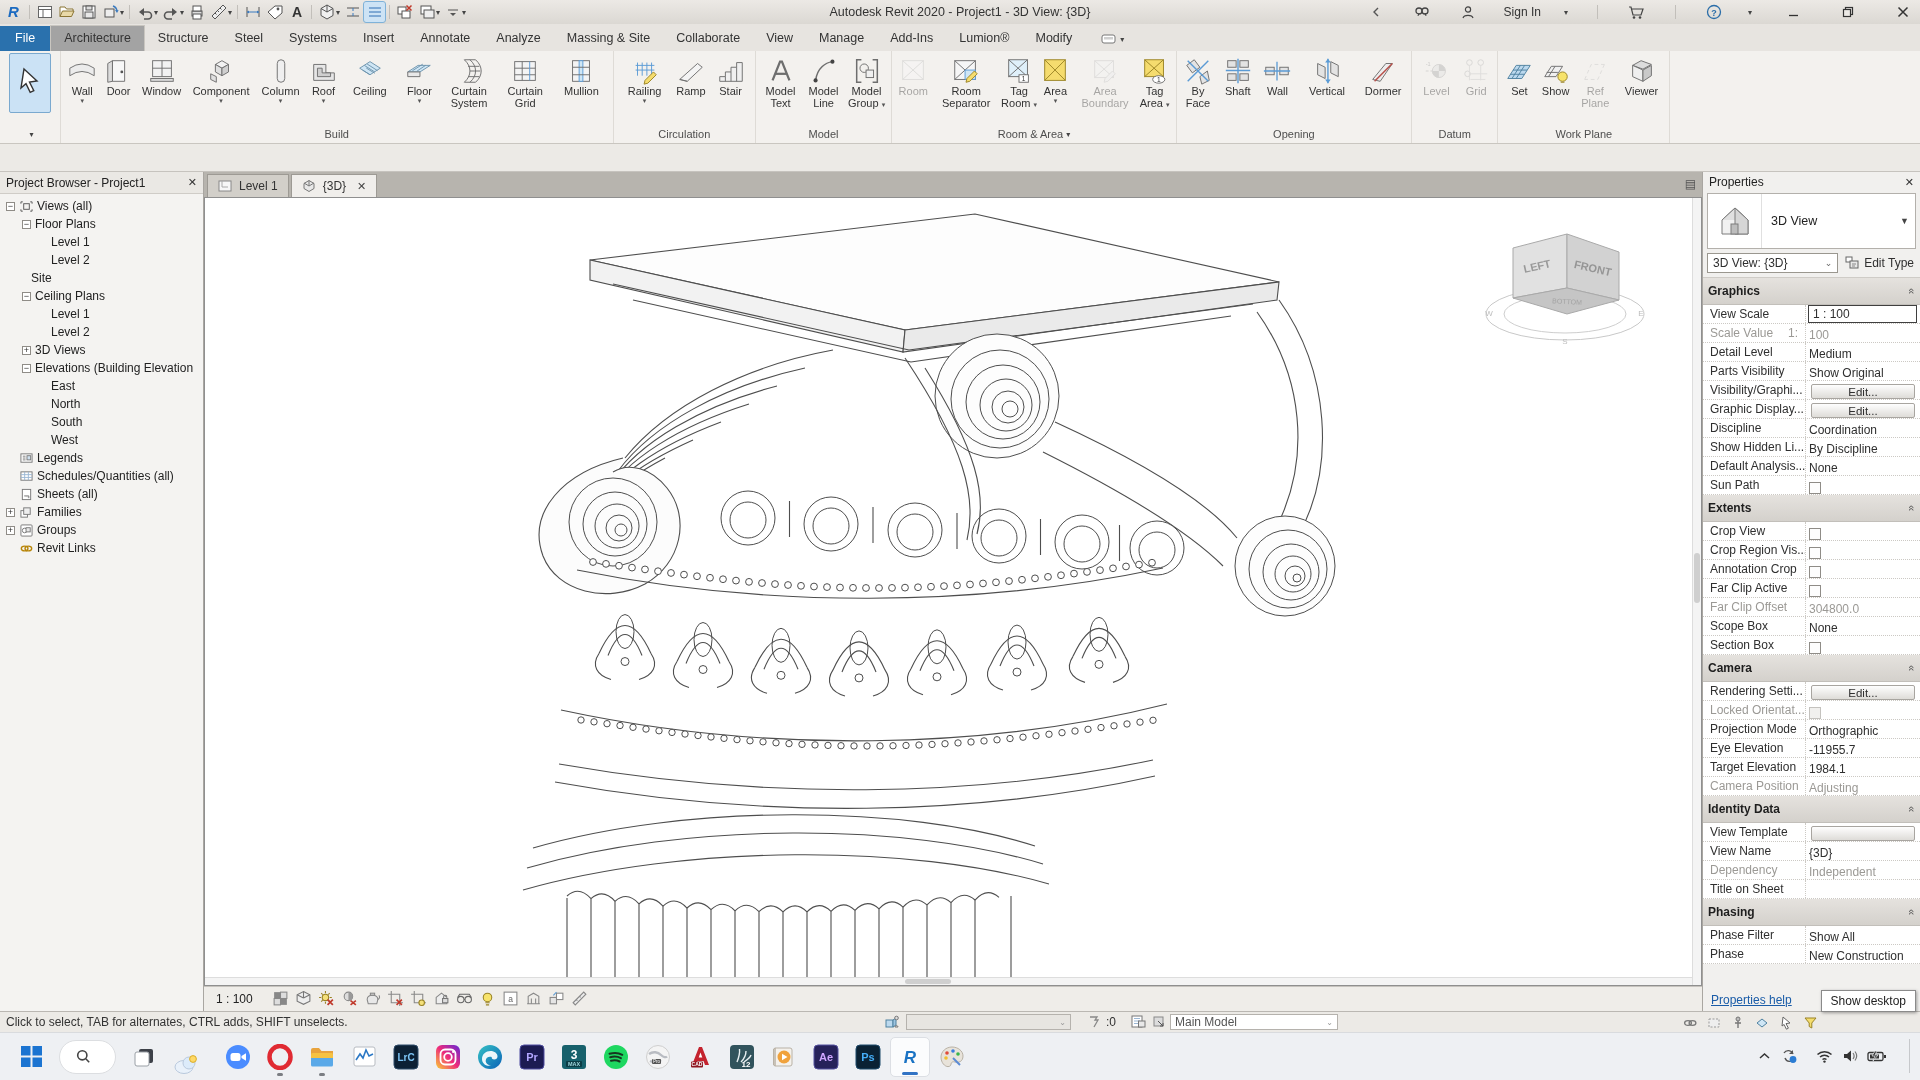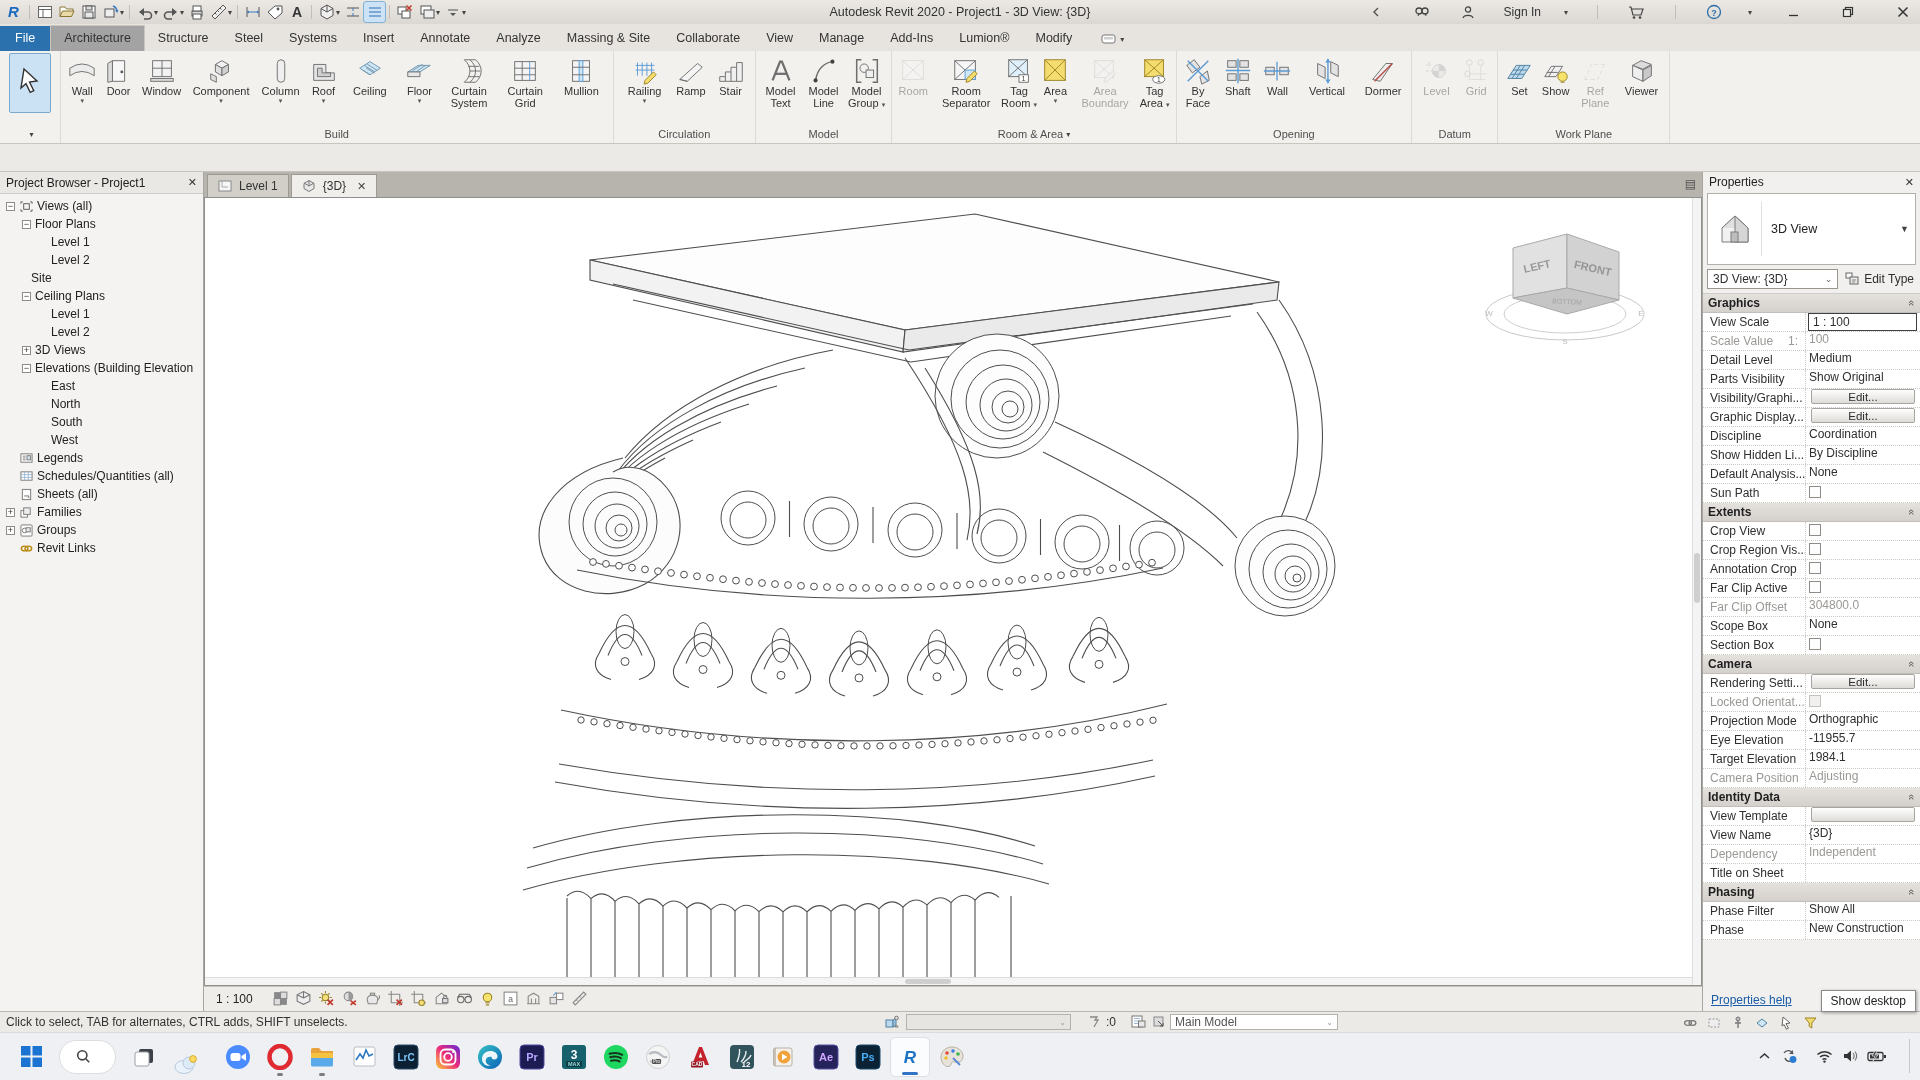--- a/index.html
+++ b/index.html
@@ -61,32 +61,32 @@
 #vscroll .thumb{position:absolute;left:1px;right:1px;top:355px;height:50px;background:#cfcfcf;border-radius:3px}
 #hscroll{position:absolute;left:0;right:9px;bottom:0;height:8px;background:#f4f4f4;border-top:1px solid #ddd}
 #hscroll .thumb{position:absolute;top:1px;bottom:1px;left:700px;width:46px;background:#cfcfcf;border-radius:3px}
 #viewbar{height:25px;background:#efede9;border-top:1px solid #c6c3be;display:flex;align-items:center;gap:5px;padding-left:12px}
 #viewbar .scale{color:#222;margin-right:14px}
 .vbicon{width:18px;height:18px;flex:none}
 
 #props{width:218px;background:#f1f0ee;border-left:1px solid #a9a6a1;display:flex;flex-direction:column;flex:none}
 #props-header{height:20px;display:flex;align-items:center;padding:0 6px;color:#222}
 #props-header .x{margin-left:auto;font-size:11px;color:#333}
-#type-selector{margin:1px 4px 0;height:72px;background:#fff;border:1px solid #b3b0ab;display:flex;align-items:center}
+#type-selector{margin:1px 4px 0;height:56px;background:#fff;border:1px solid #b3b0ab;display:flex;align-items:center}
 #type-thumb{width:54px;height:54px;border-right:1px solid #e0e0e0;display:flex;align-items:center;justify-content:center;flex:none}
 #type-label{flex:1;padding-left:9px;font-size:12.5px;color:#222}
 #type-caret{padding-right:6px;color:#444;font-size:9px}
 #combo-row{display:flex;align-items:center;margin:4px 4px 3px;gap:5px}
 #inst-combo{flex:1;height:20px;background:#fff;border:1px solid #9a978f;display:flex;align-items:center;padding:0 5px}
 #inst-combo .cr{margin-left:auto;color:#666;font-size:9px}
 #edit-type{display:flex;align-items:center;gap:4px;padding:1px 2px;white-space:nowrap}
 #pgrid{margin-top:1px;border-top:1px solid #cfccc7;background:#fff}
-.psec{height:19px;background:linear-gradient(#e5e2de,#d4d1cc);display:flex;align-items:center;padding:0 5px;font-weight:bold;color:#1e1e1e;border-bottom:1px solid #c2bfba}
+.psec{height:27px;background:linear-gradient(#e5e2de,#d4d1cc);display:flex;align-items:center;padding:0 5px;font-weight:bold;color:#1e1e1e;border-bottom:1px solid #c2bfba}
 .psec .chev{margin-left:auto;display:inline-block;transform:rotate(90deg);font-size:11px;color:#555;font-weight:normal}
-.prow{height:19px;display:flex;border-bottom:1px dotted #ccc9c4;background:#fff;align-items:flex-start}
+.prow{height:19px;display:flex;border-bottom:1px dotted #ccc9c4;background:#fff;align-items:flex-end}
 .plab{width:103px;padding:0 2px 0 7px;border-right:1px dotted #ccc9c4;white-space:nowrap;overflow:hidden;display:flex;align-self:stretch;align-items:center}
 .plab .suffix{margin-left:auto;padding-right:5px}
 .pval{flex:1;padding:0 3px;white-space:nowrap;overflow:hidden}
 .prow.disabled{color:#9b9995}
 .pbtn{height:15px;border:1px solid #a8a5a0;border-radius:2px;background:linear-gradient(#fefefe,#dedcd8);text-align:center;font-size:11.5px;line-height:14px;margin:0 2px}
 .pchk{width:12px;height:12px;border:1px solid #8f8c87;background:#fdfdfd;display:inline-block;vertical-align:middle}
 .prow.disabled .pchk{border-color:#c4c2be;background:#f1f0ee}
 .pinpsel{height:18px;border:1px solid #3f3f3f;background:#fff;padding:1px 4px 0;margin-left:-1px}
 #props-fill{flex:1}
 #props-help{height:22px;display:flex;align-items:center;padding-left:8px;color:#1a5ca8;text-decoration:underline}

